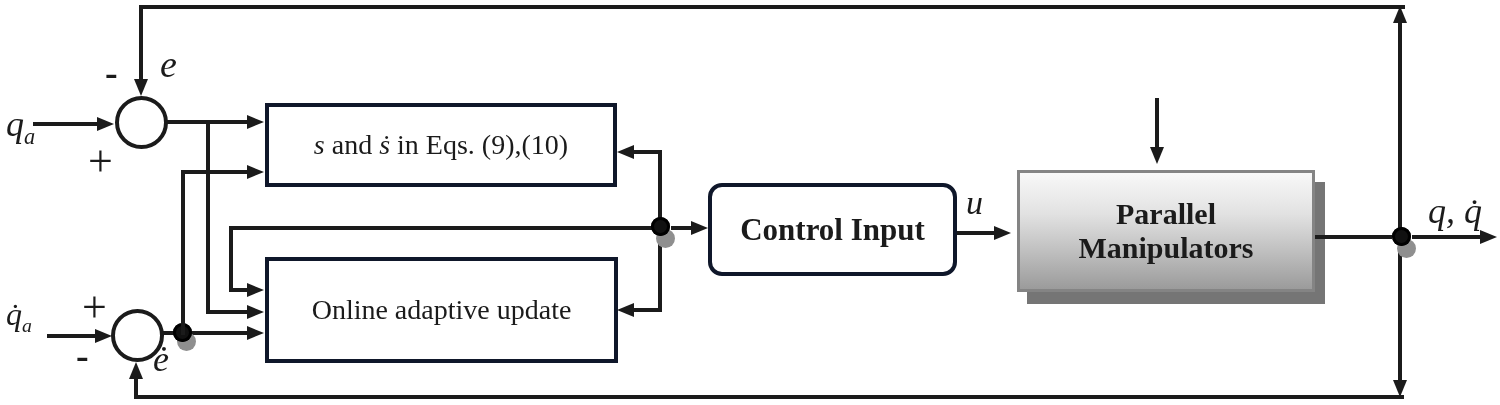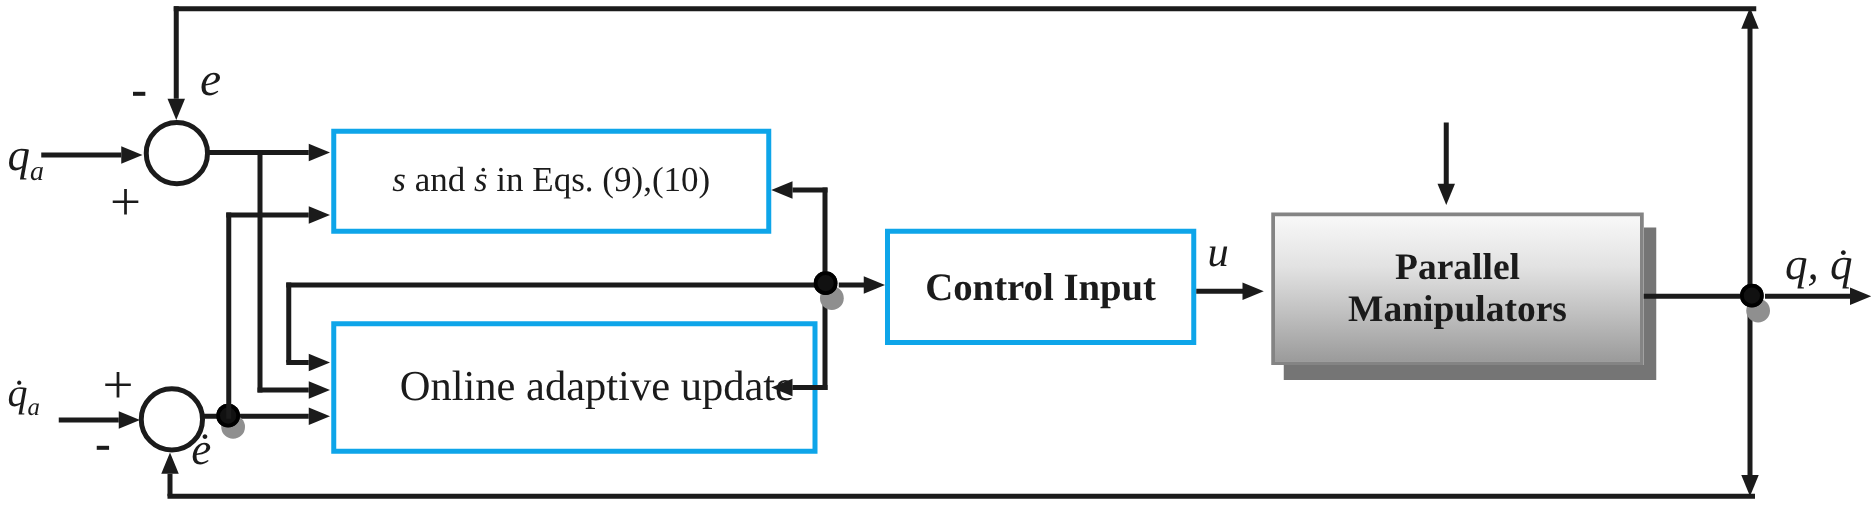--- a/index.html
+++ b/index.html
@@ -16,26 +16,26 @@
   .ar { border-top:7px solid transparent; border-bottom:7px solid transparent; border-left:17px solid #1b1b1b; }
   .al { border-top:7px solid transparent; border-bottom:7px solid transparent; border-right:17px solid #1b1b1b; }
   .au { border-left:7px solid transparent; border-right:7px solid transparent; border-bottom:17px solid #1b1b1b; }
   .ad { border-left:7px solid transparent; border-right:7px solid transparent; border-top:17px solid #1b1b1b; }
   
   .sum { position:absolute; width:45px; height:45px; border:4px solid #1b1b1b; border-radius:50%; background:#ffffff; }
   
   .node { position:absolute; width:19px; height:19px; border-radius:50%; background:#111111; box-shadow: inset 0 0 0 3px #000; }
   .nshadow { position:absolute; width:19px; height:19px; border-radius:50%; background:#8f8f8f; }
   
-  .box { position:absolute; border:4px solid #0ea5e9; background:#ffffff;
+  .box { position:absolute; border:4px solid #0f172a; background:#ffffff;
          display:flex; flex-direction:column; align-items:center; justify-content:center;
          text-align:center; }
   .box.b1 { font-size:28px; }
-  .box.b2 { font-size:34px; line-height:1.18;padding-left:36px; }
-  .box.ci { font-size:31px; font-weight:bold; }
+  .box.b2 { font-size:28px; line-height:1.18; }
+  .box.ci { font-size:31px; font-weight:bold;border-radius:14px; }
   .plant { position:absolute; border:3px solid #848484;
            background:linear-gradient(180deg,#f8f8f8 0%,#e2e2e2 35%,#c2c2c2 65%,#9b9b9b 100%);
            box-shadow:10px 12px 0 0 #757575;
            display:flex; flex-direction:column; align-items:center; justify-content:center;
            text-align:center; font-size:30px; font-weight:bold; line-height:1.15; color:#1b1b1b; }
   
   .lbl { position:absolute; white-space:nowrap; }
   .it  { font-style:italic; }
   .lbl sub { font-size:0.62em; }
   .sign-plus  { font-size:44px; line-height:1; }

